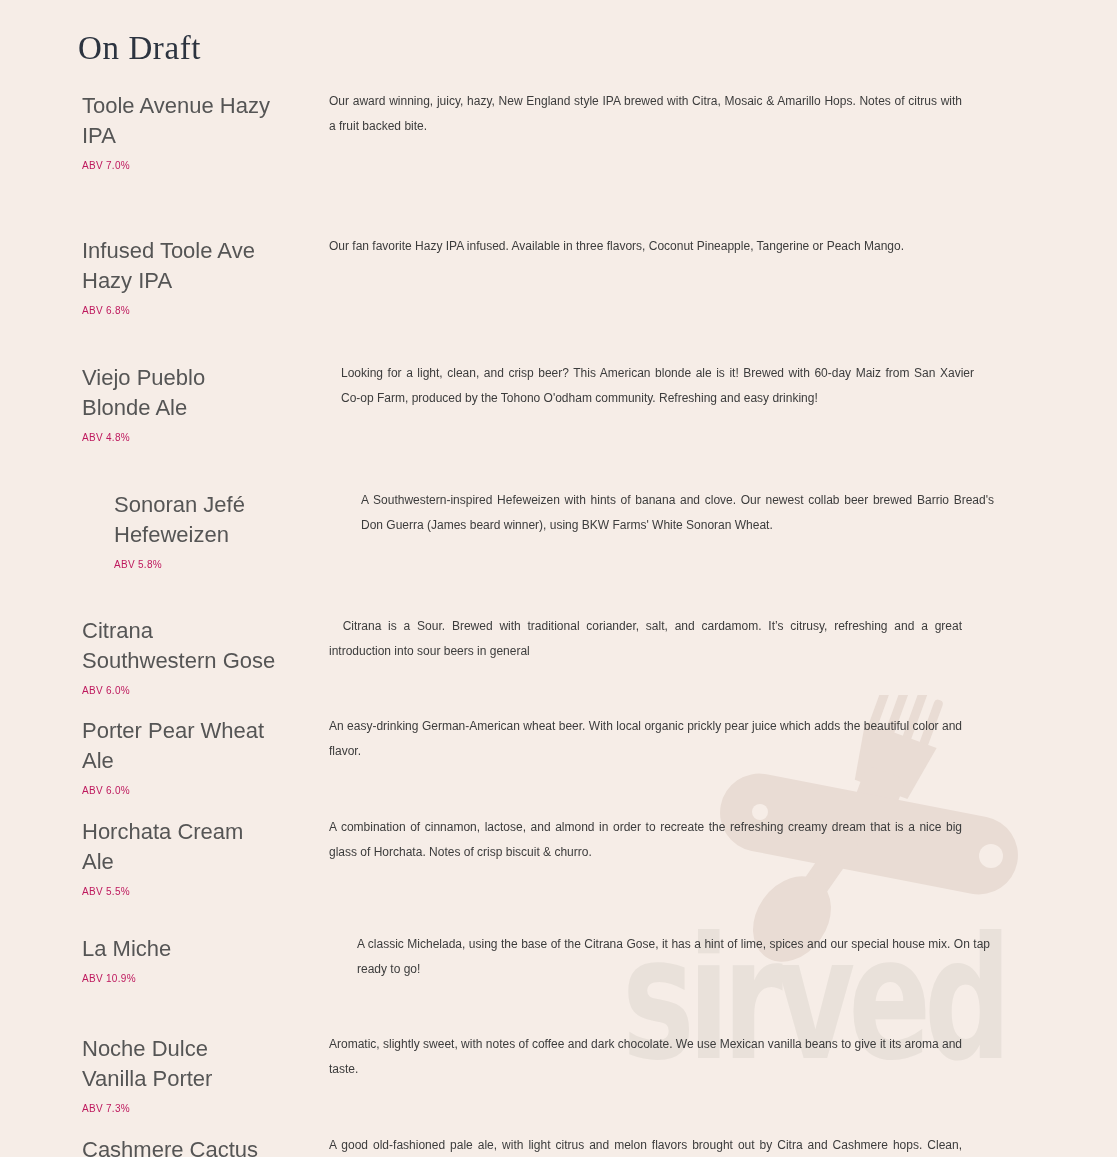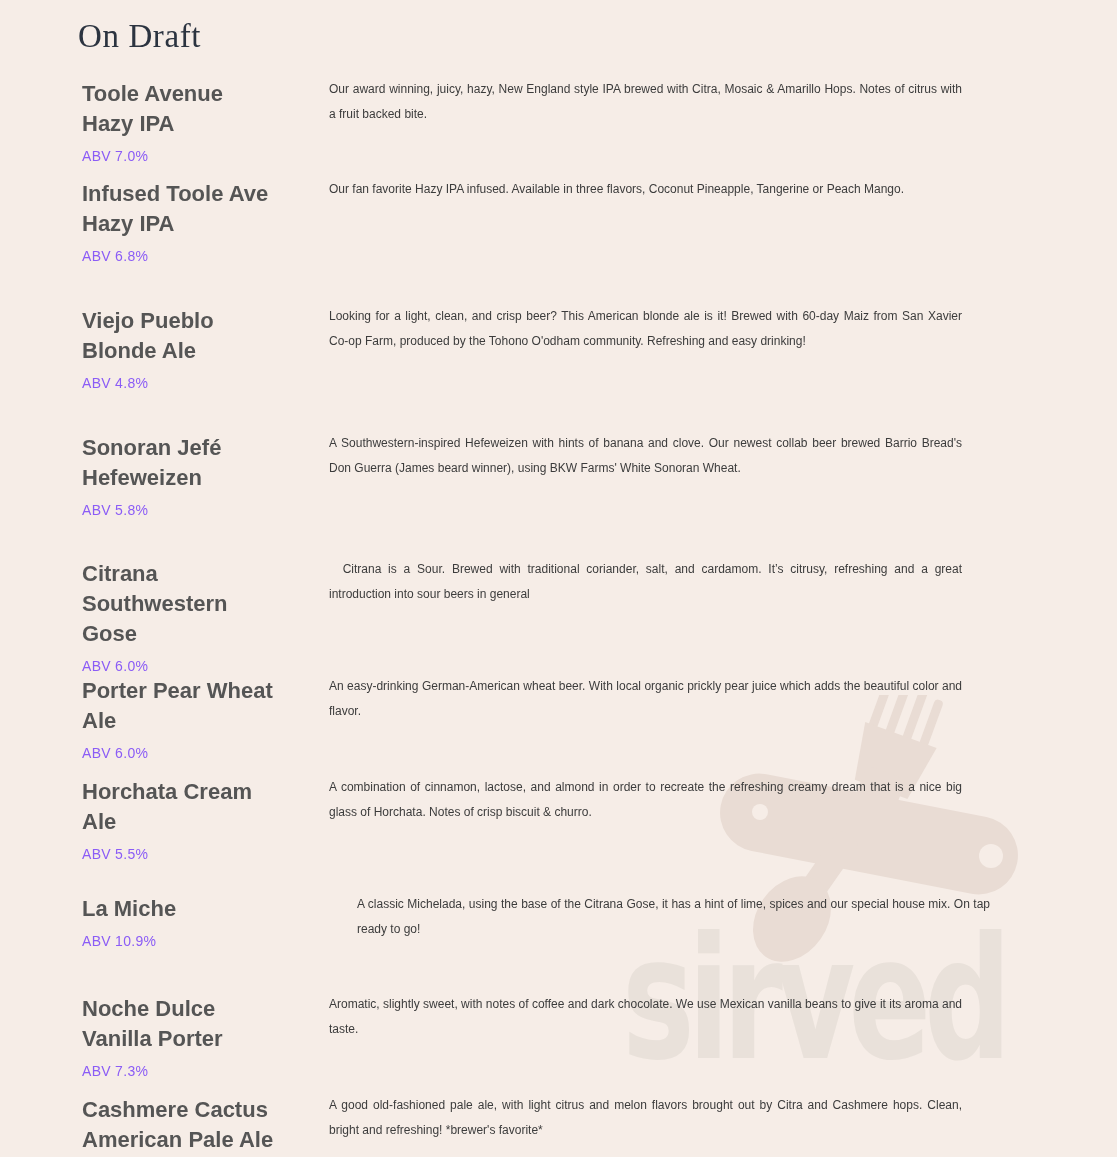--- a/index.html
+++ b/index.html
@@ -7,61 +7,61 @@
     width: 1117px; height: 1157px;
     background: #f6ede7;
     font-family: "Liberation Sans", sans-serif;
     overflow: hidden;
     position: relative;
   }
   .page {
     position: relative;
     width: 891px; height: 1157px;
     box-sizing: border-box;
-    padding: 16px 155px 0 82px;
+    padding: 28px 155px 0 82px;
     z-index: 1;
   }
   .page-title {
     font-family: "Liberation Serif", serif;
     font-weight: 500;
     font-size: 33px;
     letter-spacing: 0.6px;
     color: #2c3440;
     margin: 0 0 20px -4px;
     line-height: 1.25;
   }
   .menu-row {
     display: grid;
     grid-template-columns: 247px 633px;
     align-items: start;
   }
   
   .menu-row:nth-of-type(1)  { min-height: 100px; }
-  .menu-row:nth-of-type(2)  { min-height: 127px; }
-  .menu-row:nth-of-type(3)  { min-height: 127px; }
-  .menu-row:nth-of-type(4)  { min-height: 126px; }
+  .menu-row:nth-of-type(2)  { min-height: 127px; margin-top: 45px; }
+  .menu-row:nth-of-type(3)  { min-height: 127px; gap: 12px; }
+  .menu-row:nth-of-type(4)  { min-height: 126px; margin-left: 32px; }
   .menu-row:nth-of-type(5)  { min-height: 100px; }
   .menu-row:nth-of-type(6)  { min-height: 101px; }
   .menu-row:nth-of-type(7)  { min-height: 117px; }
   .menu-row:nth-of-type(8)  { min-height: 100px; gap: 28px; }
   .menu-row:nth-of-type(9)  { min-height: 101px; }
   .name-col { padding-top: 2px; }
   .beer-name {
     width: 194px;
     font-size: 22px;
-    font-weight: 700;
+    font-weight: 400;
     line-height: 30px;
     color: #555555;
   }
   .beer-abv {
     margin-top: 9px;
-    font-size: 14px;
+    font-size: 10px;
     font-weight: 300;
     letter-spacing: 0.3px;
-    color: #8b5cf6;
+    color: #be185d;
   }
   .beer-desc {
     margin: 0;
     font-size: 12px;
     font-weight: 300;
     line-height: 25.2px;
     color: #3c3c3c;
     text-align: justify;
     white-space: pre-wrap;
   }

